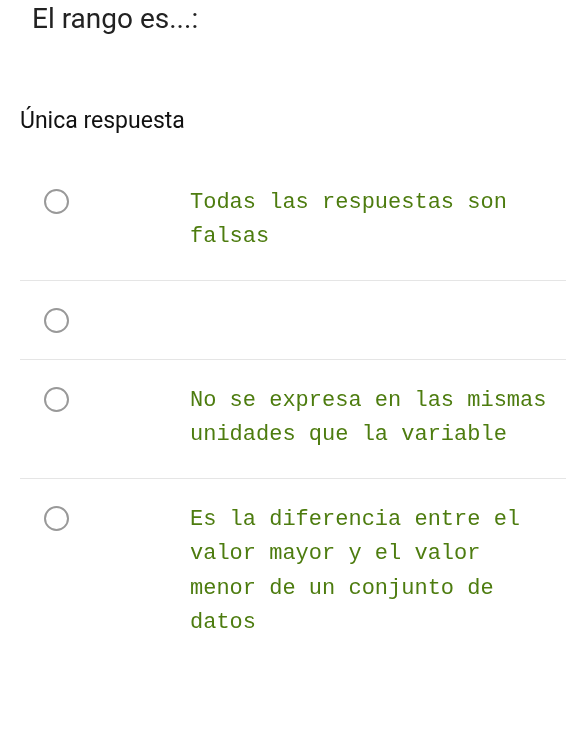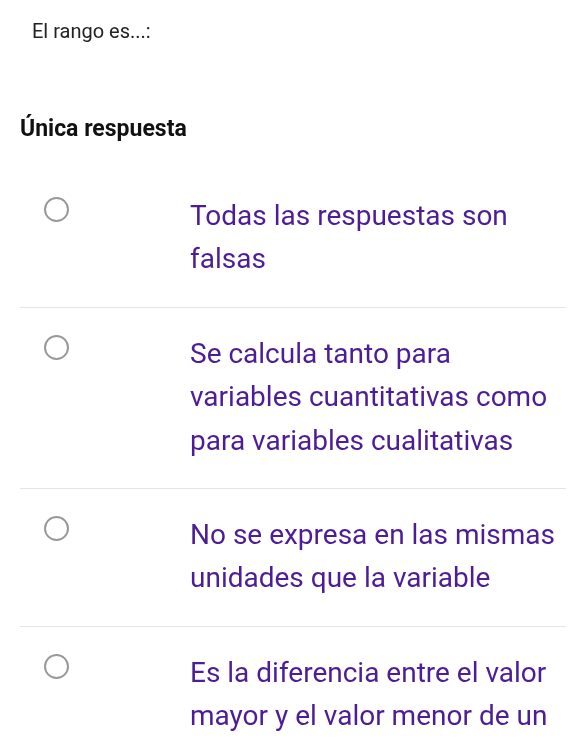--- a/index.html
+++ b/index.html
@@ -8,30 +8,30 @@
       box-sizing: border-box;
     }
     body {
       font-family: -apple-system, BlinkMacSystemFont, 'Segoe UI', Roboto, Helvetica, Arial, sans-serif;
       background: #ffffff;
       width: 586px;
       height: 739px;
       color: #222;
     }
     .question-text {
-      font-size: 20px;
+      font-size: 28px;
       font-weight: 400;
       color: #222;
       padding: 0 20px 0 32px;
-      margin-top: 19px;
+      margin-top: 2px;
       margin-bottom: 72px;
     }
     .response-type {
       font-size: 23px;
-      font-weight: 700;
+      font-weight: 400;
       color: #111;
       padding: 0 20px;
       margin-bottom: 52px;
     }
     .options-container {
       padding: 0 20px;
     }
     .option-row {
       display: flex;
       align-items: flex-start;
@@ -53,25 +53,26 @@
       width: 25px;
       height: 25px;
       border-radius: 50%;
       border: 2px solid #999;
       background: #fff;
       cursor: pointer;
       display: block;
     }
     .option-text {
       flex: 1;
-      font-size: 28px;
+      font-size: 22px;
       line-height: 1.55;
-      color: #4c1d95;
+      color: #4d7c0f;
       font-weight: 400;
       padding-right: 10px;
+      font-family: Liberation Mono, monospace;
     }
   </style>
 </head>
 <body>
 
 <div class="question-text">El rango es...:</div>
 
 <div class="response-type">Única respuesta</div>
 
 <div class="options-container">
@@ -80,21 +81,20 @@
     <div class="radio-wrapper">
       <span class="radio"></span>
     </div>
     <div class="option-text">Todas las respuestas son falsas</div>
   </div>
 
   <div class="option-row">
     <div class="radio-wrapper">
       <span class="radio"></span>
     </div>
-    <div class="option-text">Se calcula tanto para variables cuantitativas como para variables cualitativas</div>
   </div>
 
   <div class="option-row">
     <div class="radio-wrapper">
       <span class="radio"></span>
     </div>
     <div class="option-text">No se expresa en las mismas unidades que la variable</div>
   </div>
 
   <div class="option-row">

